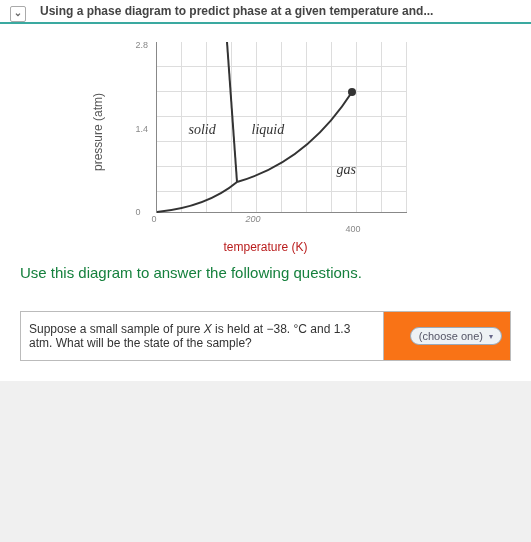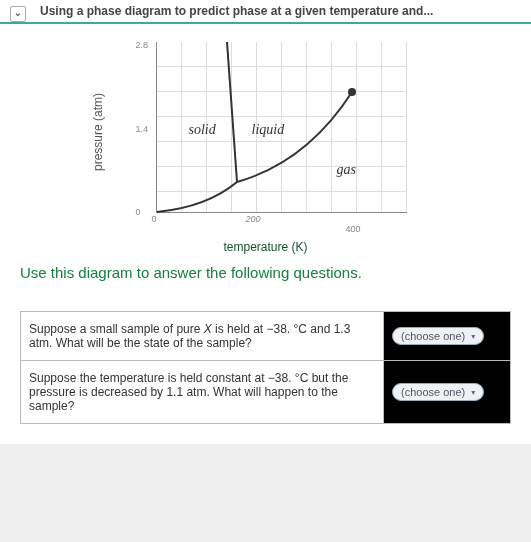--- a/index.html
+++ b/index.html
@@ -52,21 +52,21 @@
     left: -18px;
     top: 50%;
     transform: translate(-50%, -50%) rotate(-90deg);
     font-size: 12px;
     color: #555;
     white-space: nowrap;
   }
   .xlabel {
     text-align: center;
     font-size: 12px;
-    color: #14532d;
+    color: #b91c1c;
     margin-top: 8px;
     margin-bottom: 10px;
   }
   .chart-box {
     position: absolute;
     left: 40px;
     top: 10px;
     width: 250px;
     height: 170px;
     border-left: 1px solid #888;
@@ -97,22 +97,22 @@
     width: 100%;
     font-size: 12px;
   }
   table.q td {
     border: 1px solid #bbb;
     padding: 10px 8px;
     vertical-align: middle;
   }
   table.q td.ans {
     width: 110px;
-    text-align: left;
-    background: #000000;
+    text-align: right;
+    background: #f97316;
     text-decoration: underline;
   }
   .chooser {
     display: inline-flex;
     align-items: center;
     gap: 6px;
     border: 1px solid #9ab;
     border-radius: 10px;
     padding: 2px 8px;
     font-size: 11px;
@@ -183,27 +183,16 @@
       <td>
         <span>Suppose a small sample of pure </span><span class="mathit">X</span><span> is held at −38. °C and 1.3 atm. What will be the state of the sample?</span>
       </td>
       <td class="ans">
         <span class="chooser">
           <span>(choose one)</span>
           <span class="chev">▾</span>
         </span>
       </td>
     </tr>
-    <tr>
-      <td>
-        <span>Suppose the temperature is held constant at −38. °C but the pressure is decreased by 1.1 atm. What will happen to the sample?</span>
-      </td>
-      <td class="ans">
-        <span class="chooser">
-          <span>(choose one)</span>
-          <span class="chev">▾</span>
-        </span>
-      </td>
-    </tr>
   </tbody>
     </table>
 
 </div>
 
 </body></html>

